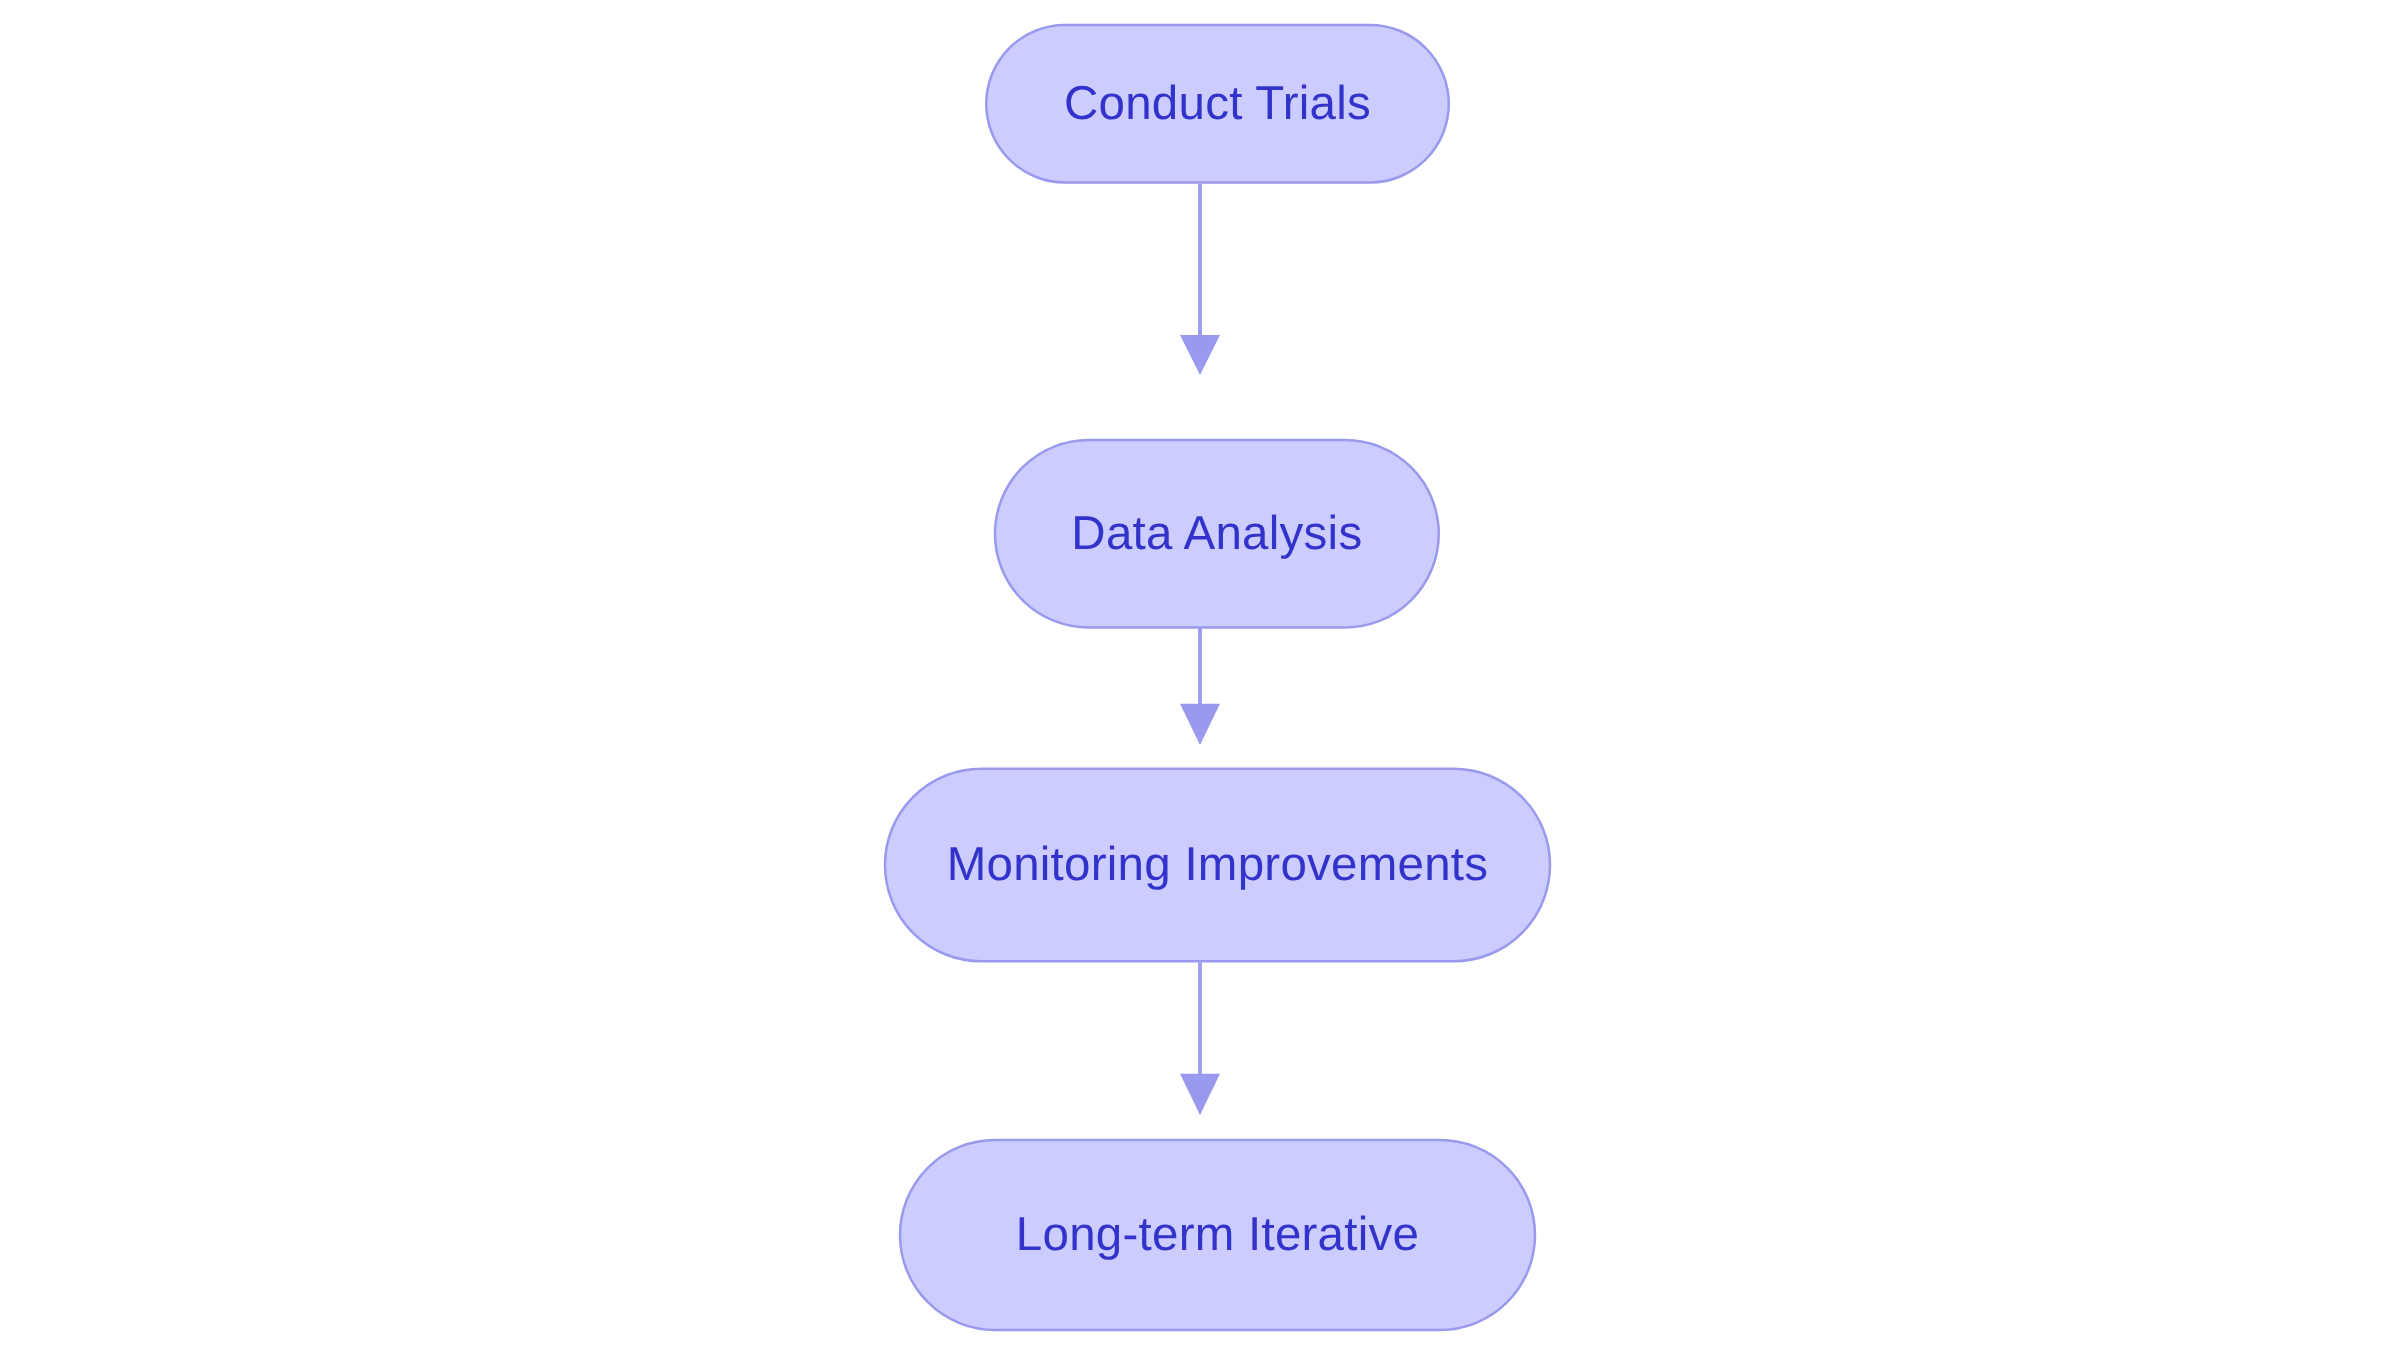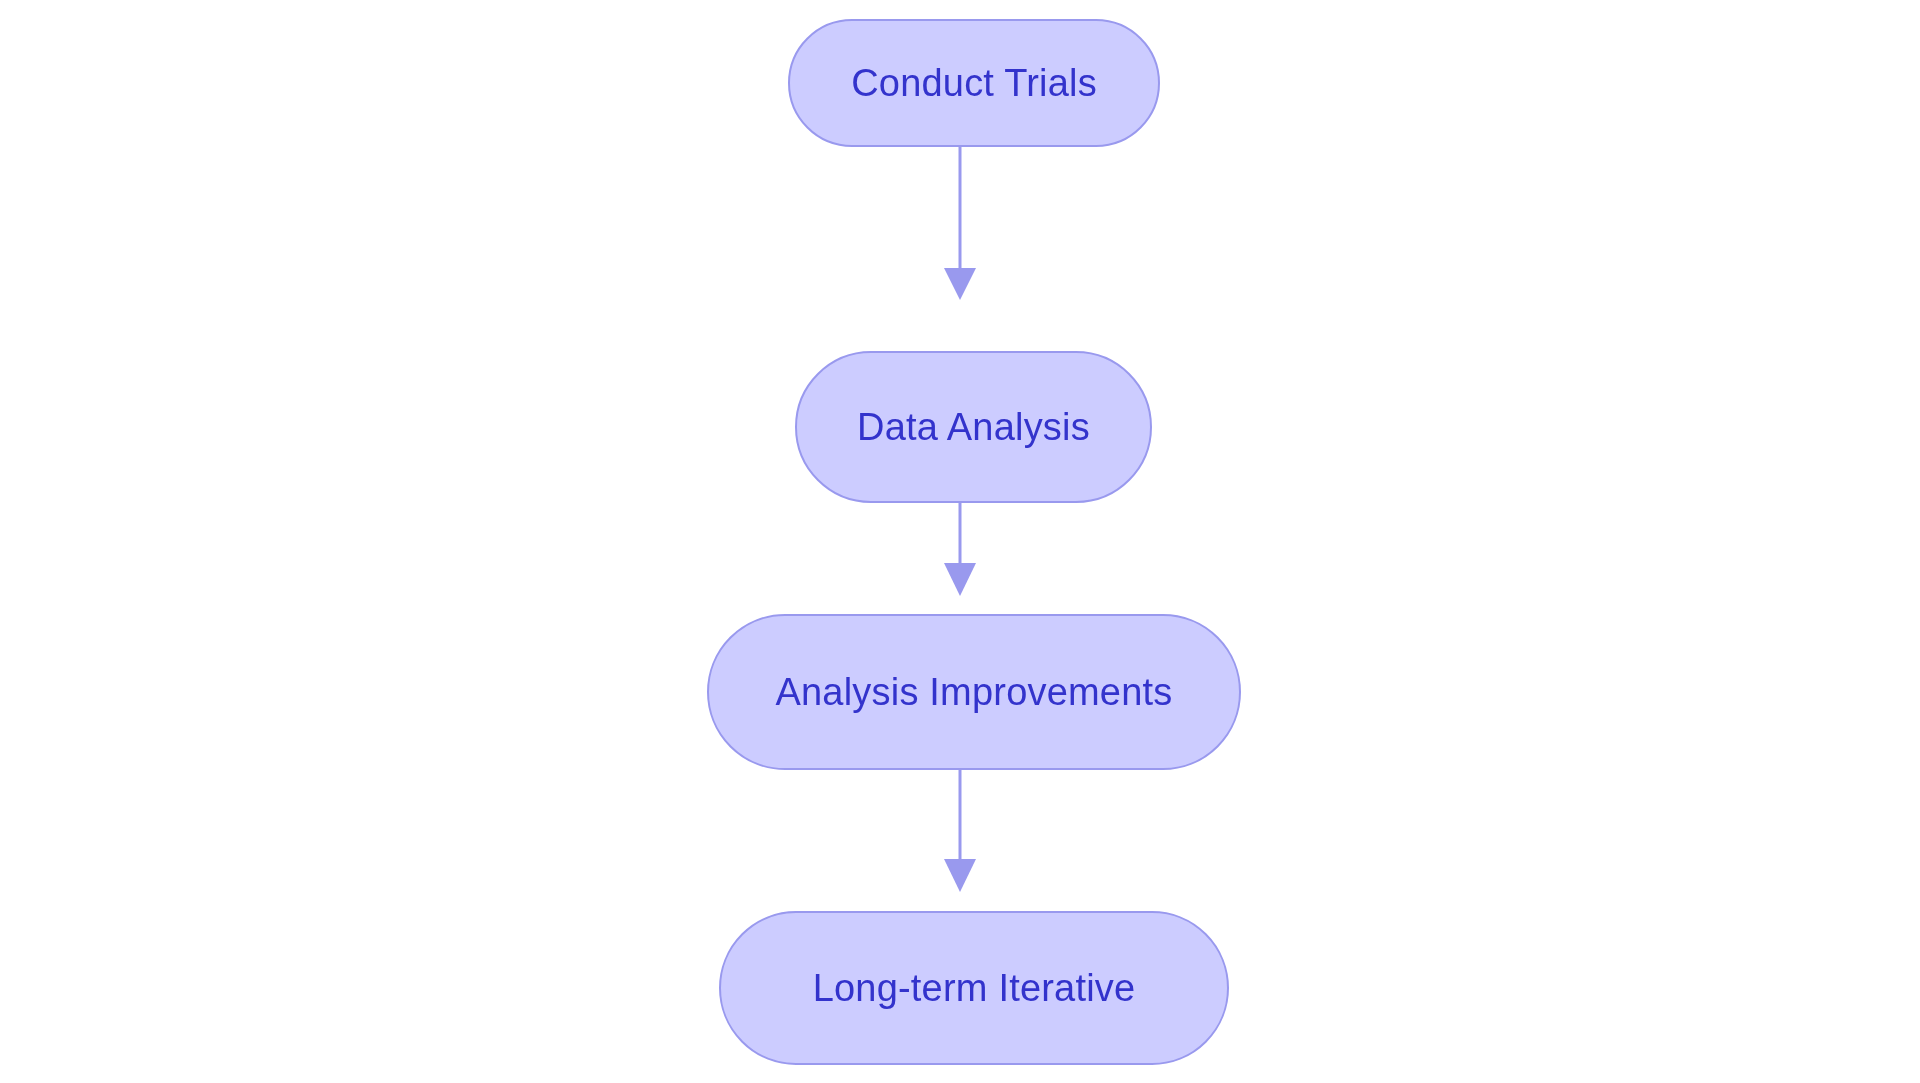--- a/index.html
+++ b/index.html
@@ -100,21 +100,21 @@
 
     <div class="flow-node" id="node-conduct-trials">
       <span class="node-label">Conduct Trials</span>
     </div>
 
     <div class="flow-node" id="node-data-analysis">
       <span class="node-label">Data Analysis</span>
     </div>
 
     <div class="flow-node" id="node-iterative-improvements">
-      <span class="node-label">Analysis Improvements</span>
+      <span class="node-label">Monitoring Improvements</span>
     </div>
 
     <div class="flow-node" id="node-long-term-monitoring">
       <span class="node-label">Long-term Iterative</span>
     </div>
 
   </div>
 </div>
 
 </body></html>

